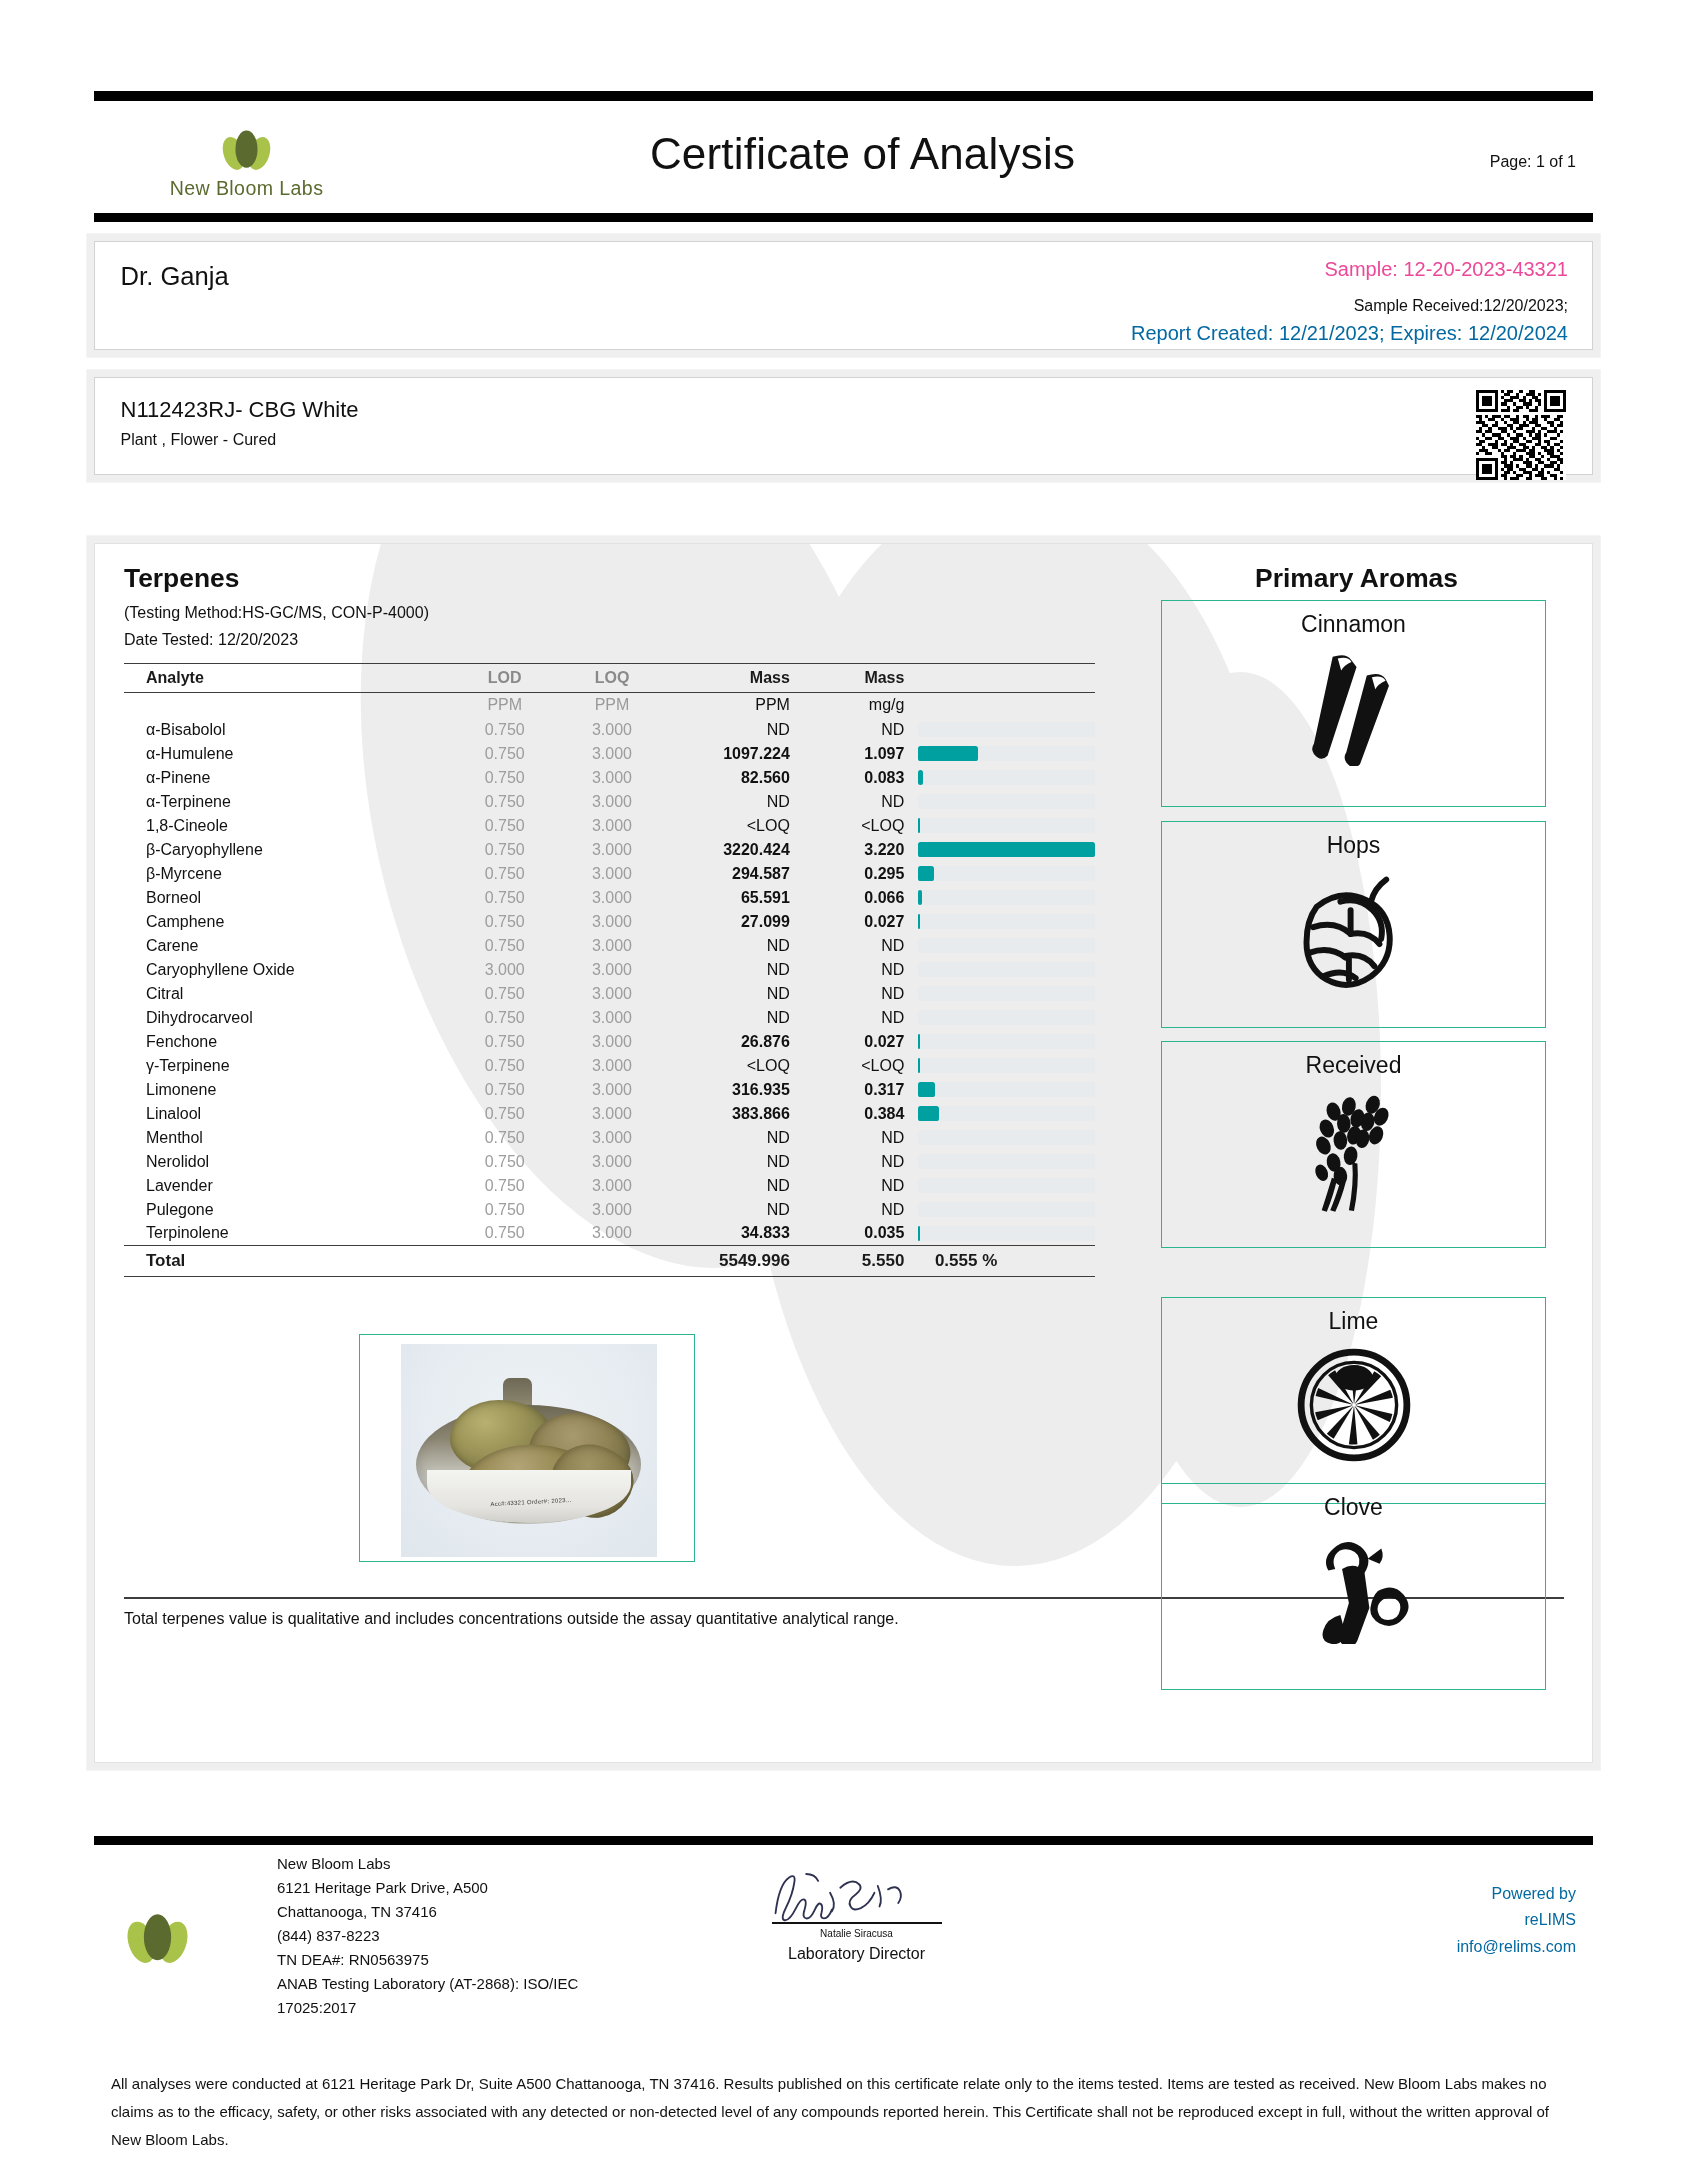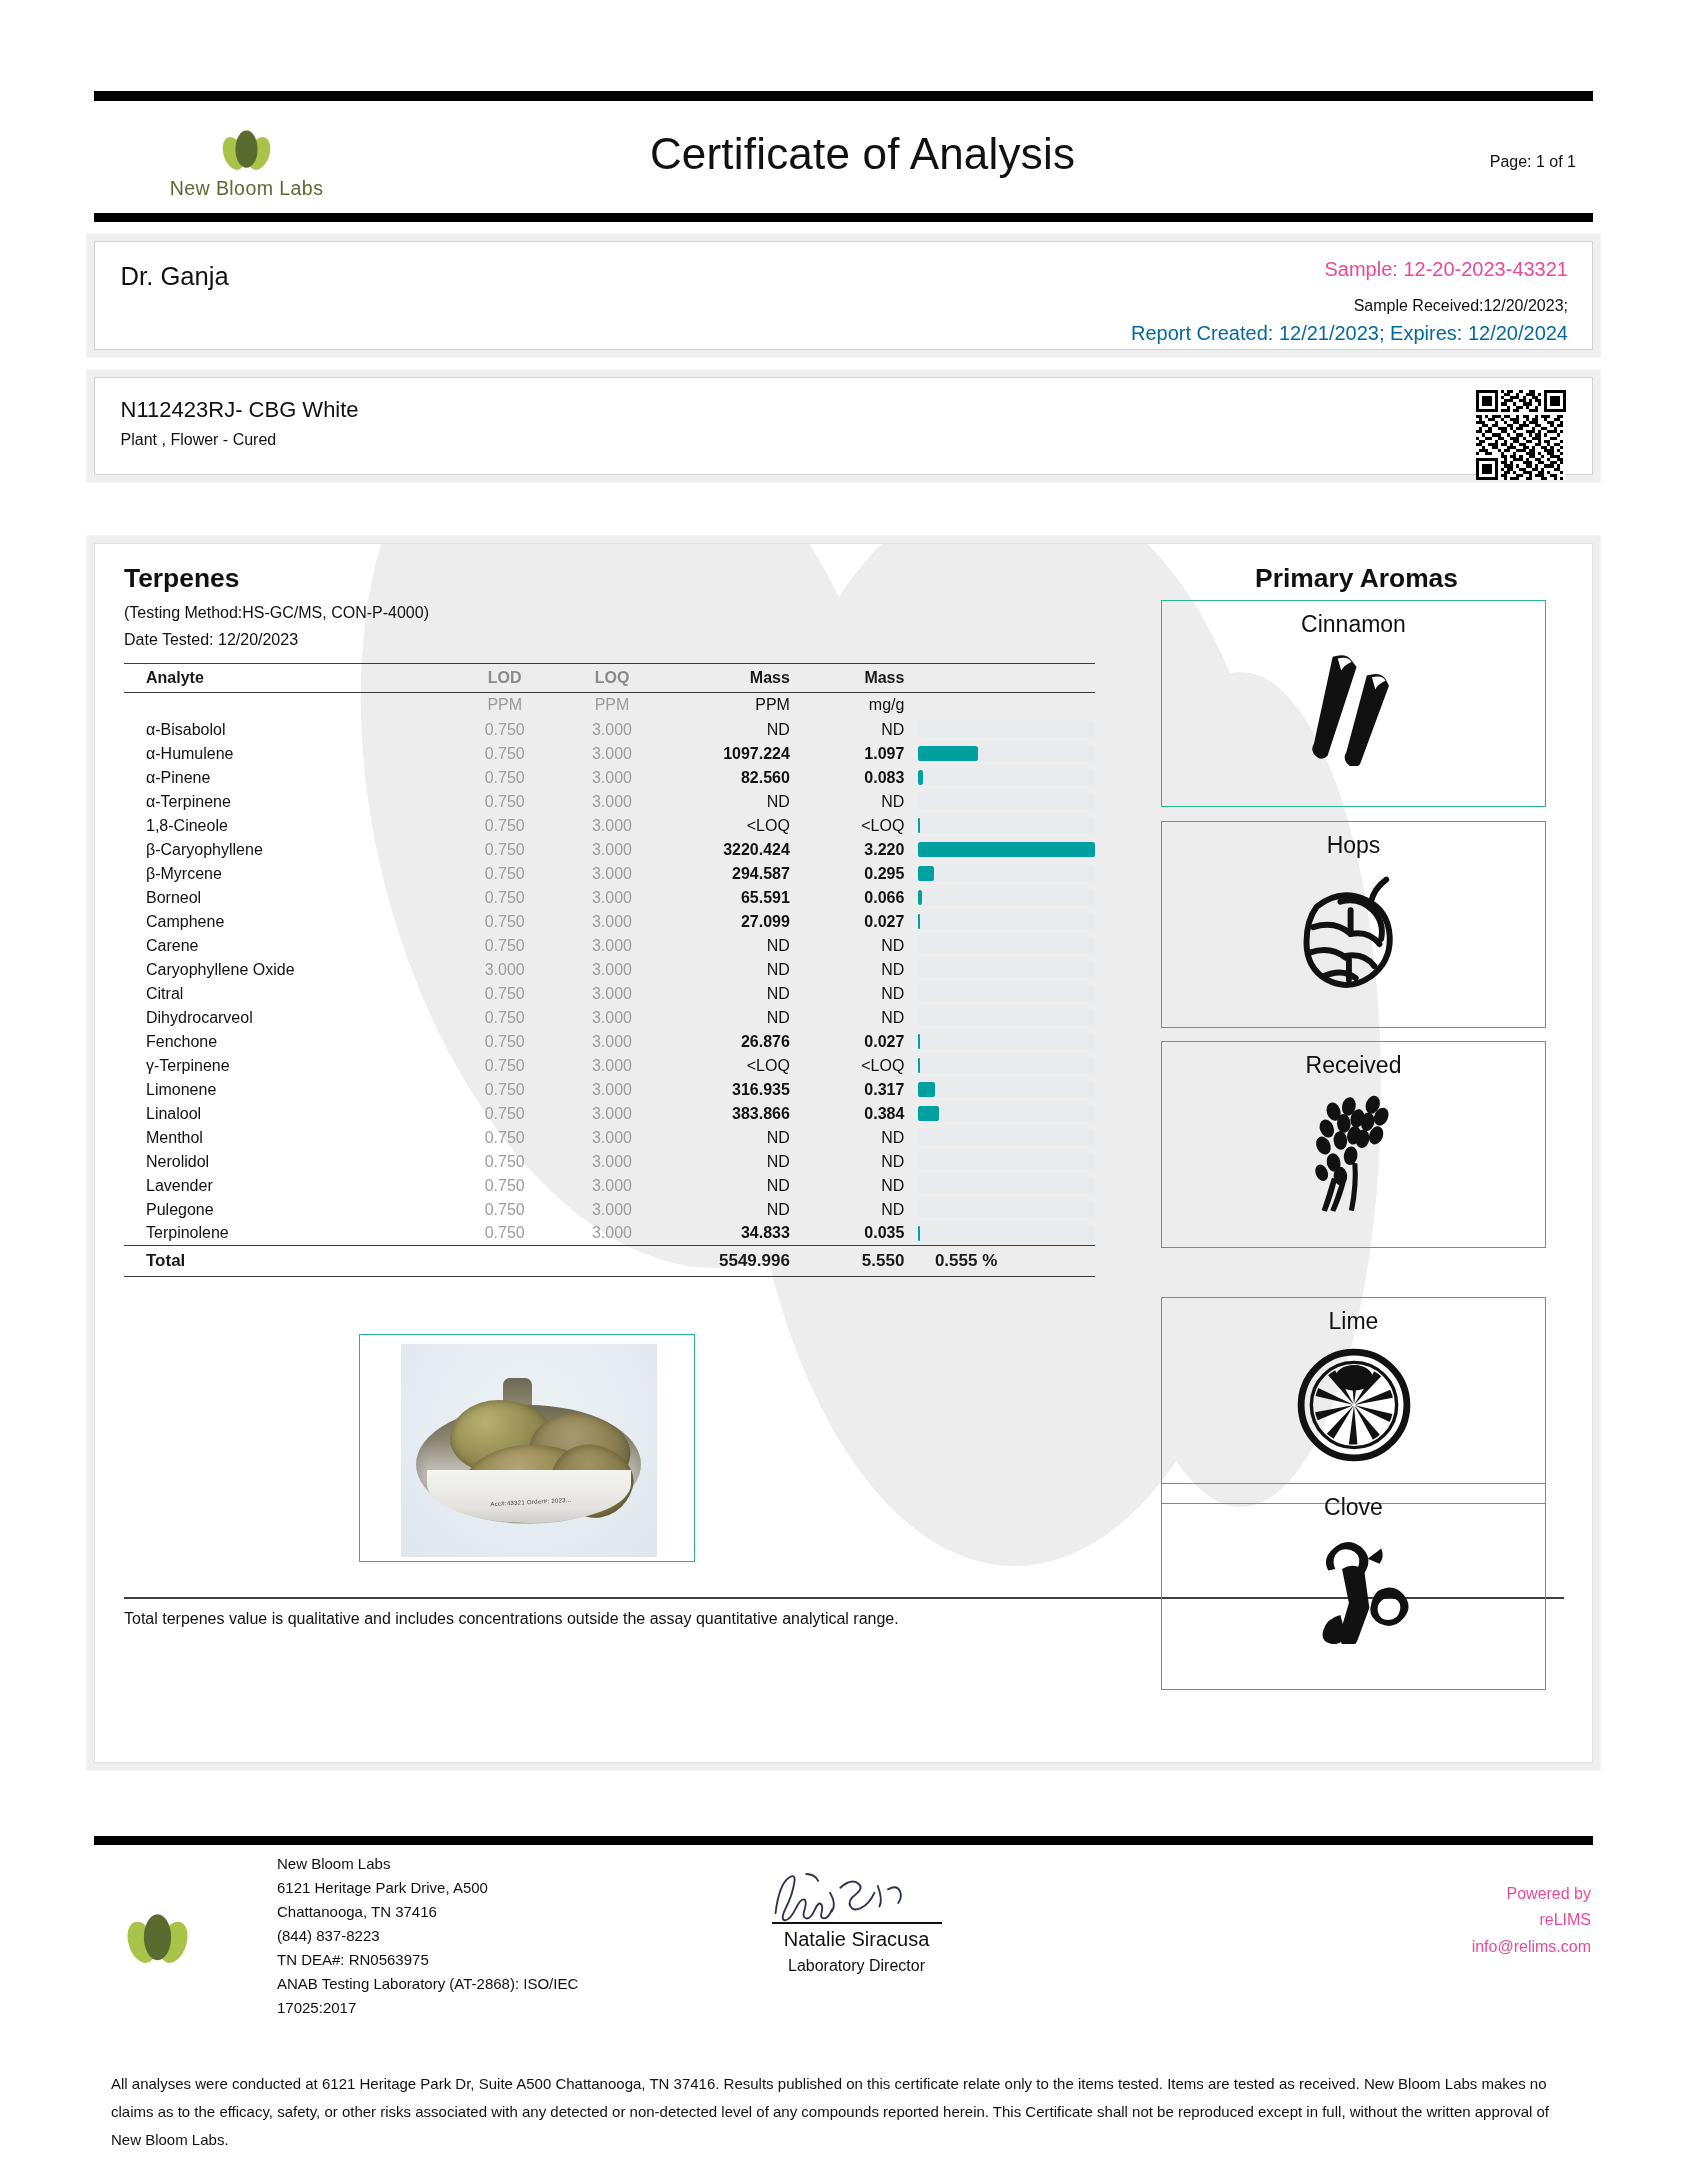--- a/index.html
+++ b/index.html
@@ -166,24 +166,24 @@
   .aroma-icon svg { display:inline-block; }
 
   
   .rule-foot { position:absolute; left:94px; top:1836px; width:1499px; height:9.4px; background:#000; }
 
   .foot-mark { position:absolute; left:126px; top:1908px; width:63px; height:60px; }
   .foot-addr { position:absolute; left:277px; top:1852px; font-size:15px; line-height:24px; color:#111; }
 
   .sig-block { position:absolute; left:750px; top:1867px; width:213px; text-align:center; }
   .sig-line { width:170px; height:1.7px; background:#111; margin:0 auto; }
-  .sig-name { font-size:20px; color:#111; margin-top:4.3px; }
+  .sig-name { font-size:10px; color:#111; margin-top:4.3px; }
   .sig-role { font-size:16px; color:#111; margin-top:6px; }
 
-  .powered { position:absolute; right:94px; top:1881px; text-align:right; font-size:16px; line-height:26.4px; color:#ec4899; }
+  .powered { position:absolute; right:109px; top:1881px; text-align:right; font-size:16px; line-height:26.4px; color:#0369a1; }
 
   .disclaimer {
     position:absolute; left:111px; top:2070px; width:1465px;
     font-size:15px; line-height:28px; color:#111; text-align:left;
   }
 </style>
 </head>
 <body>
 
 <div class="page">

